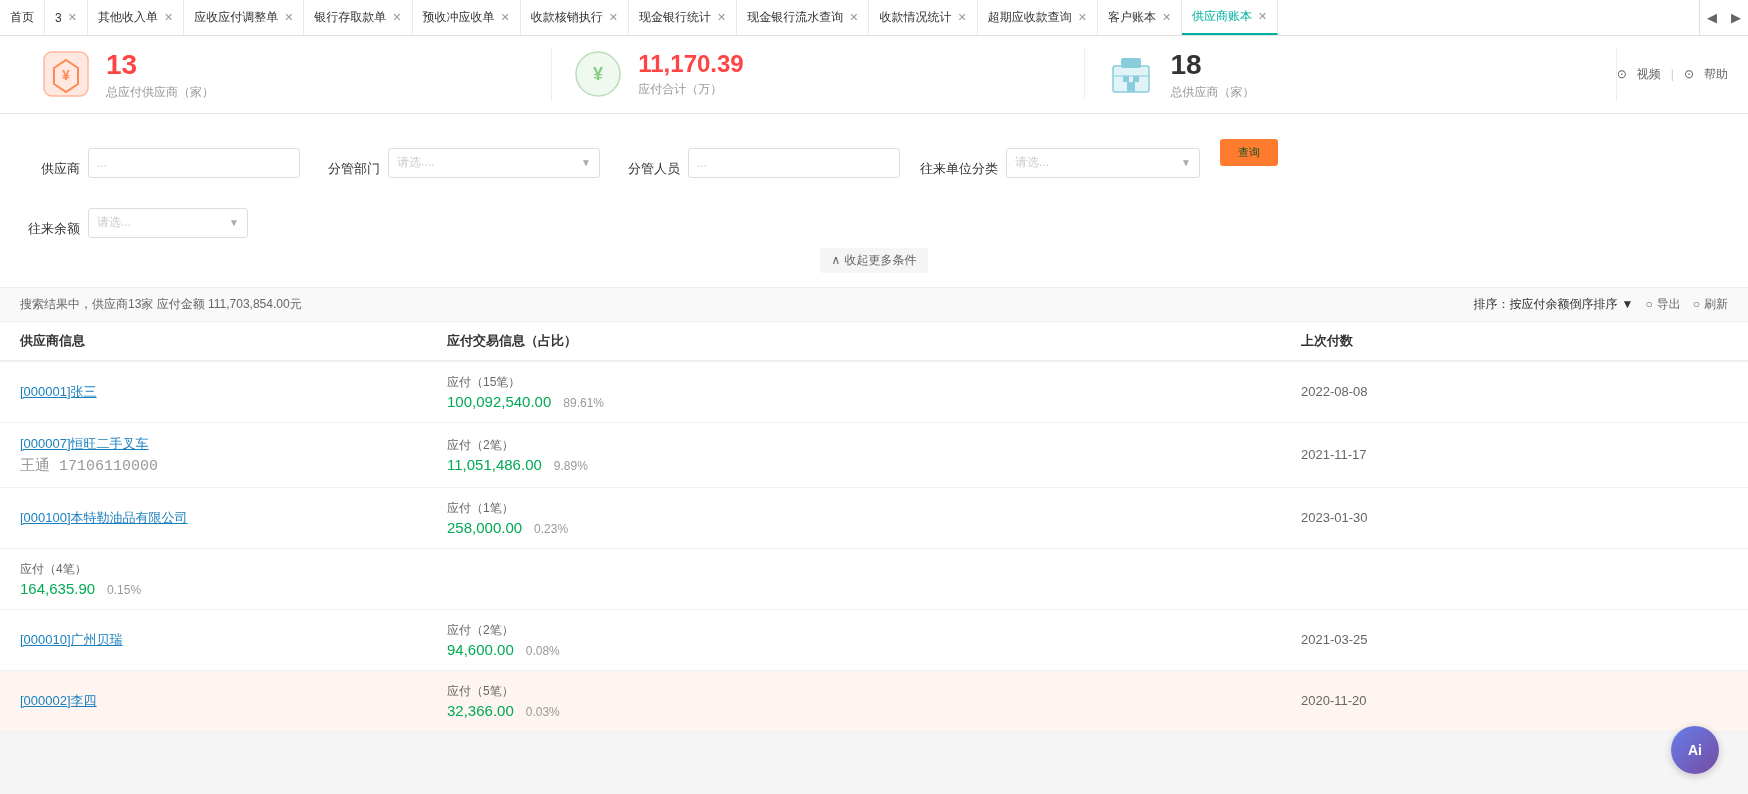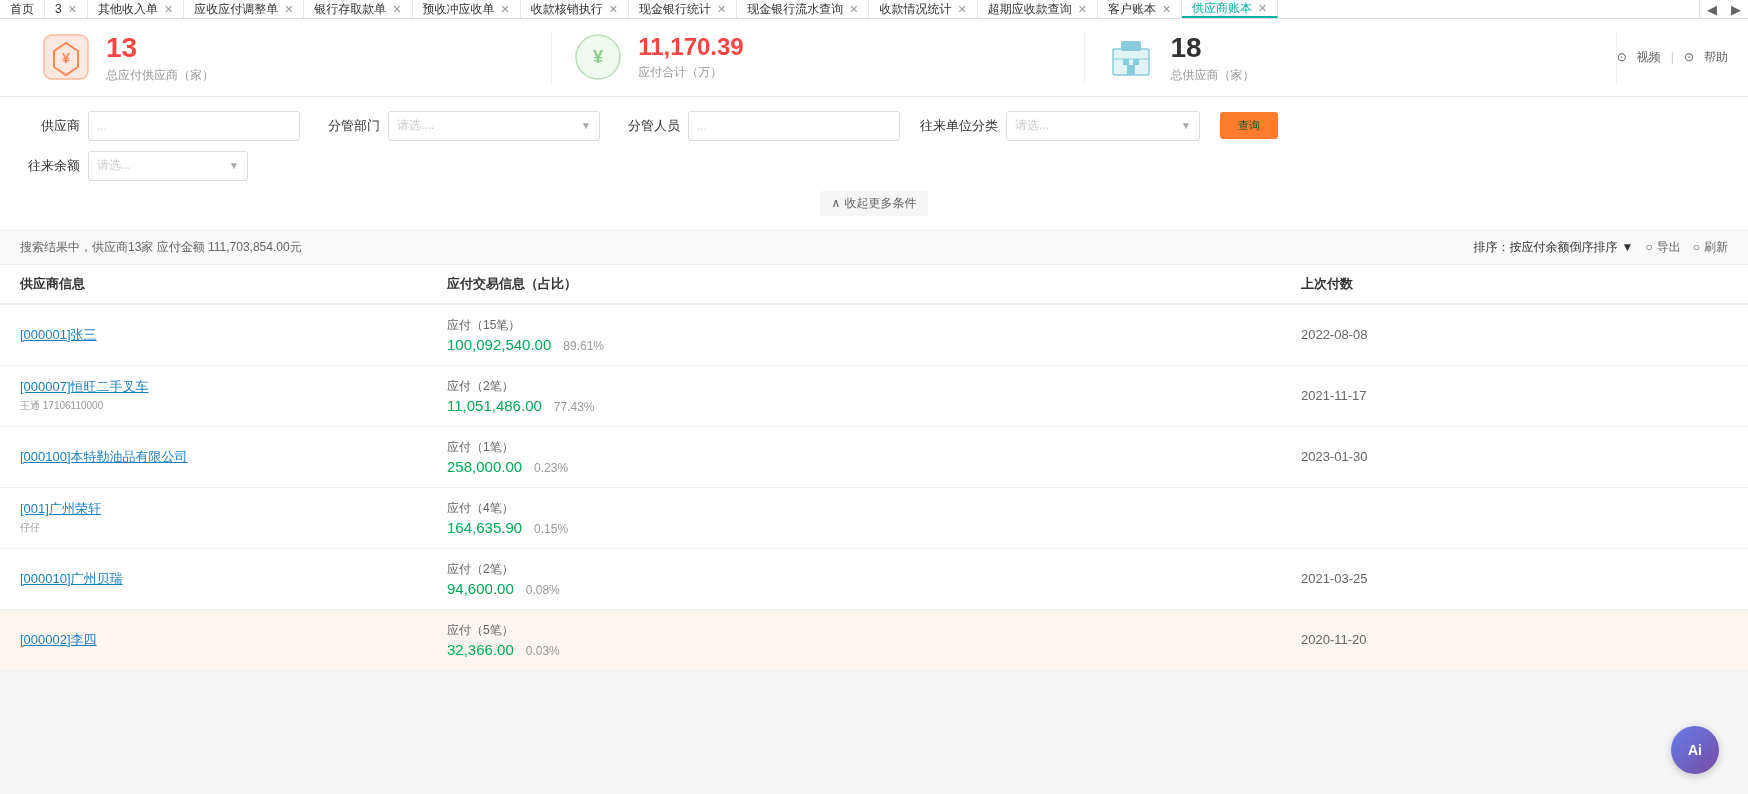--- a/index.html
+++ b/index.html
@@ -1,21 +1,21 @@
 <!DOCTYPE html>
 <html><head>
   <meta charset="utf-8">
   <style>
     * { margin: 0; padding: 0; box-sizing: border-box; }
     body { font-family: 'Microsoft YaHei', Arial, sans-serif; font-size: 13px; background: #f5f5f5; color: #333; overflow-x: hidden; }
 
     
     .nav-bar {
       display: flex; align-items: center; background: #fff; border-bottom: 1px solid #e0e0e0;
-      height: 19px; overflow: hidden;
+      height: 36px; overflow: hidden;
     }
     .nav-item {
       display: flex; align-items: center; padding: 0 10px; height: 100%; white-space: nowrap;
       cursor: pointer; font-size: 12px; color: #333; border-right: 1px solid #e8e8e8;
       position: relative;
     }
     .nav-item.active { color: #00b0a0; border-bottom: 2px solid #00b0a0; text-align: center; }
     .nav-item .close-x { margin-left: 6px; color: #999; font-size: 11px; }
     .nav-arrows { display: flex; align-items: center; margin-left: auto; border-left: 1px solid #e0e0e0; }
     .nav-arrow { width: 24px; height: 36px; display: flex; align-items: center; justify-content: center; cursor: pointer; color: #666; }
@@ -35,21 +35,21 @@
     .summary-num.large { font-size: 24px; }
     .summary-label { font-size: 12px; color: #999; margin-top: 2px; }
     .summary-right { margin-left: auto; display: flex; align-items: center; gap: 10px; font-size: 12px; color: #666; }
     .summary-right span { cursor: pointer; }
 
     
     .search-area {
       background: #fff; padding: 14px 20px 10px; border-bottom: 1px solid #eee;
     }
     .search-row { display: flex; align-items: center; gap: 20px; margin-bottom: 10px; }
-    .search-field { display: flex; align-items: center; gap: 8px; min-width: 280px; }
+    .search-field { display: flex; align-items: flex-end; gap: 8px; min-width: 280px; margin-top: 20px; }
     .search-field label { font-size: 13px; color: #333; white-space: nowrap; min-width: 60px; text-align: right; }
     .search-ellipsis { color: #ccc; font-size: 16px; }
     .search-btn {
       background: #ff7b2e; color: #14532d; border: none; border-radius: 3px;
       padding: 6px 18px; font-size: 11px; cursor: pointer; white-space: nowrap;
     }
     .collapse-btn {
       display: flex; align-items: center; justify-content: center; gap: 4px;
       cursor: pointer; color: #666; font-size: 12px; margin: 4px auto;
       background: #f5f5f5; border-radius: 3px; padding: 4px 12px; width: fit-content;
@@ -72,21 +72,21 @@
       border-bottom: 2px solid #eee; font-size: 13px; font-weight: bold; color: #333;
       background: #fff;
     }
     .table-row {
       display: grid; grid-template-columns: 1fr 2fr 1fr;
       padding: 12px 20px; border-bottom: 1px solid #f0f0f0; align-items: center;
       cursor: pointer;
     }
     .table-row.highlighted { background: #fff5f0; }
     .supplier-name { color: #1a7fbf; text-decoration: underline; font-size: 13px; cursor: pointer; }
-    .supplier-sub { font-size: 10px; color: #999; margin-top: 3px; }
+    .supplier-sub { font-size: 15px; color: #999; margin-top: 3px; font-family: Liberation Mono, monospace; }
     .tx-label { font-size: 12px; color: #666; }
     .tx-amount { font-size: 15px; color: #00aa55; font-weight: 500; margin-top: 2px; }
     .tx-percent { font-size: 12px; color: #999; margin-left: 12px; }
     .tx-info { display: flex; align-items: baseline; gap: 0; }
     .last-pay { font-size: 13px; color: #666; }
 
     
     ::-webkit-scrollbar { width: 6px; height: 6px; }
     ::-webkit-scrollbar-thumb { background: #ccc; border-radius: 3px; }
 
@@ -311,21 +311,21 @@
 
   <div class="table-row">
     <div>
       <div class="supplier-name">[000007]恒旺二手叉车</div>
       <div class="supplier-sub">王通  17106110000</div>
     </div>
     <div>
       <div class="tx-label">应付（2笔）</div>
       <div class="tx-info">
         <span class="tx-amount">11,051,486.00</span>
-        <span class="tx-percent">77.43%</span>
+        <span class="tx-percent">9.89%</span>
       </div>
     </div>
     <div class="last-pay">2021-11-17</div>
   </div>
 
   <div class="table-row">
     <div>
       <div class="supplier-name">[000100]本特勒油品有限公司</div>
     </div>
     <div>
@@ -333,24 +333,20 @@
       <div class="tx-info">
         <span class="tx-amount">258,000.00</span>
         <span class="tx-percent">0.23%</span>
       </div>
     </div>
     <div class="last-pay">2023-01-30</div>
   </div>
 
   <div class="table-row">
     <div>
-      <div class="supplier-name">[001]广州荣轩</div>
-      <div class="supplier-sub">仔仔</div>
-    </div>
-    <div>
       <div class="tx-label">应付（4笔）</div>
       <div class="tx-info">
         <span class="tx-amount">164,635.90</span>
         <span class="tx-percent">0.15%</span>
       </div>
     </div>
     <div class="last-pay"></div>
   </div>
 
   <div class="table-row">

